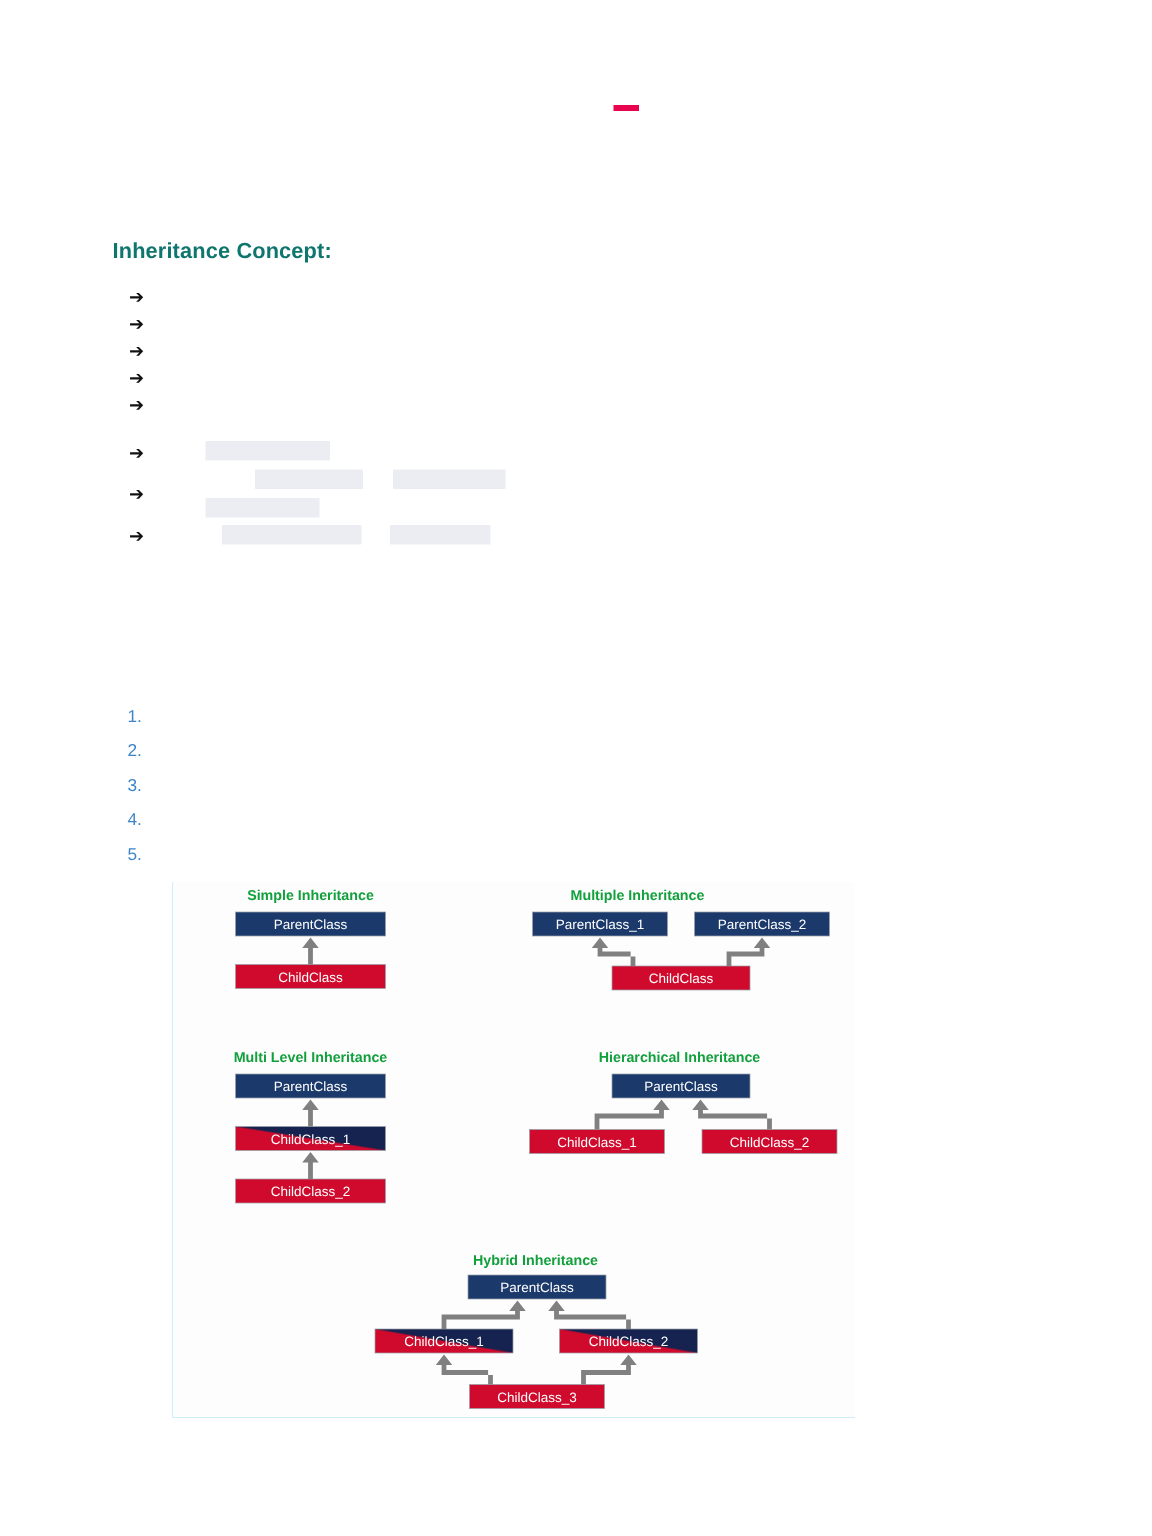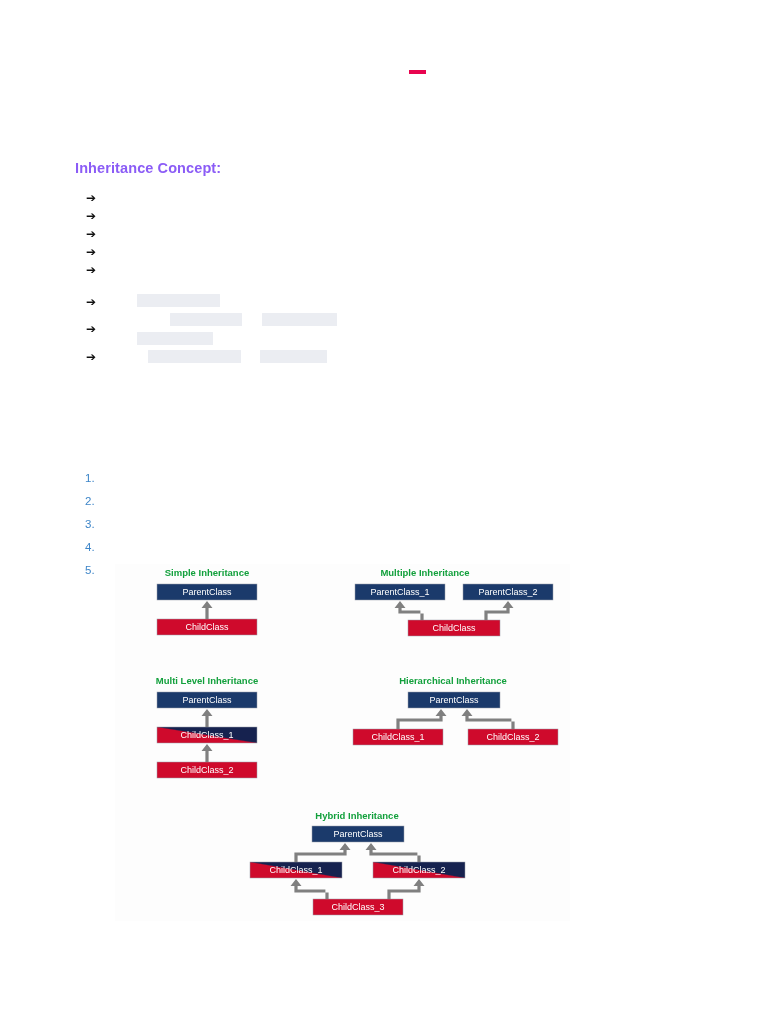--- a/index.html
+++ b/index.html
@@ -30,21 +30,21 @@
     background: #e8044f;
   }
 
   
   .section-heading {
     position: absolute;
     left: 75px;
     top: 160px;
     font-size: 14.5px;
     font-weight: bold;
-    color: #8b5cf6;
+    color: #0f766e;
     letter-spacing: 0.1px;
     white-space: nowrap;
   }
 
   
   .arrow-list {
     position: absolute;
     left: 86px;
     top: 189px;
     width: 420px;
@@ -105,21 +105,21 @@
     font-size: 11.5px;
     line-height: 20px;
     color: #3d85c8;
     white-space: nowrap;
   }
 
   
   .figure {
     position: absolute;
     left: 115px;
-    top: 564px;
+    top: 588px;
     width: 455px;
     height: 357px;
     background: #7dd3fc;
   }
   .figure svg { display: block; }
 </style>
 </head>
 <body>
 
 <div class="page">

